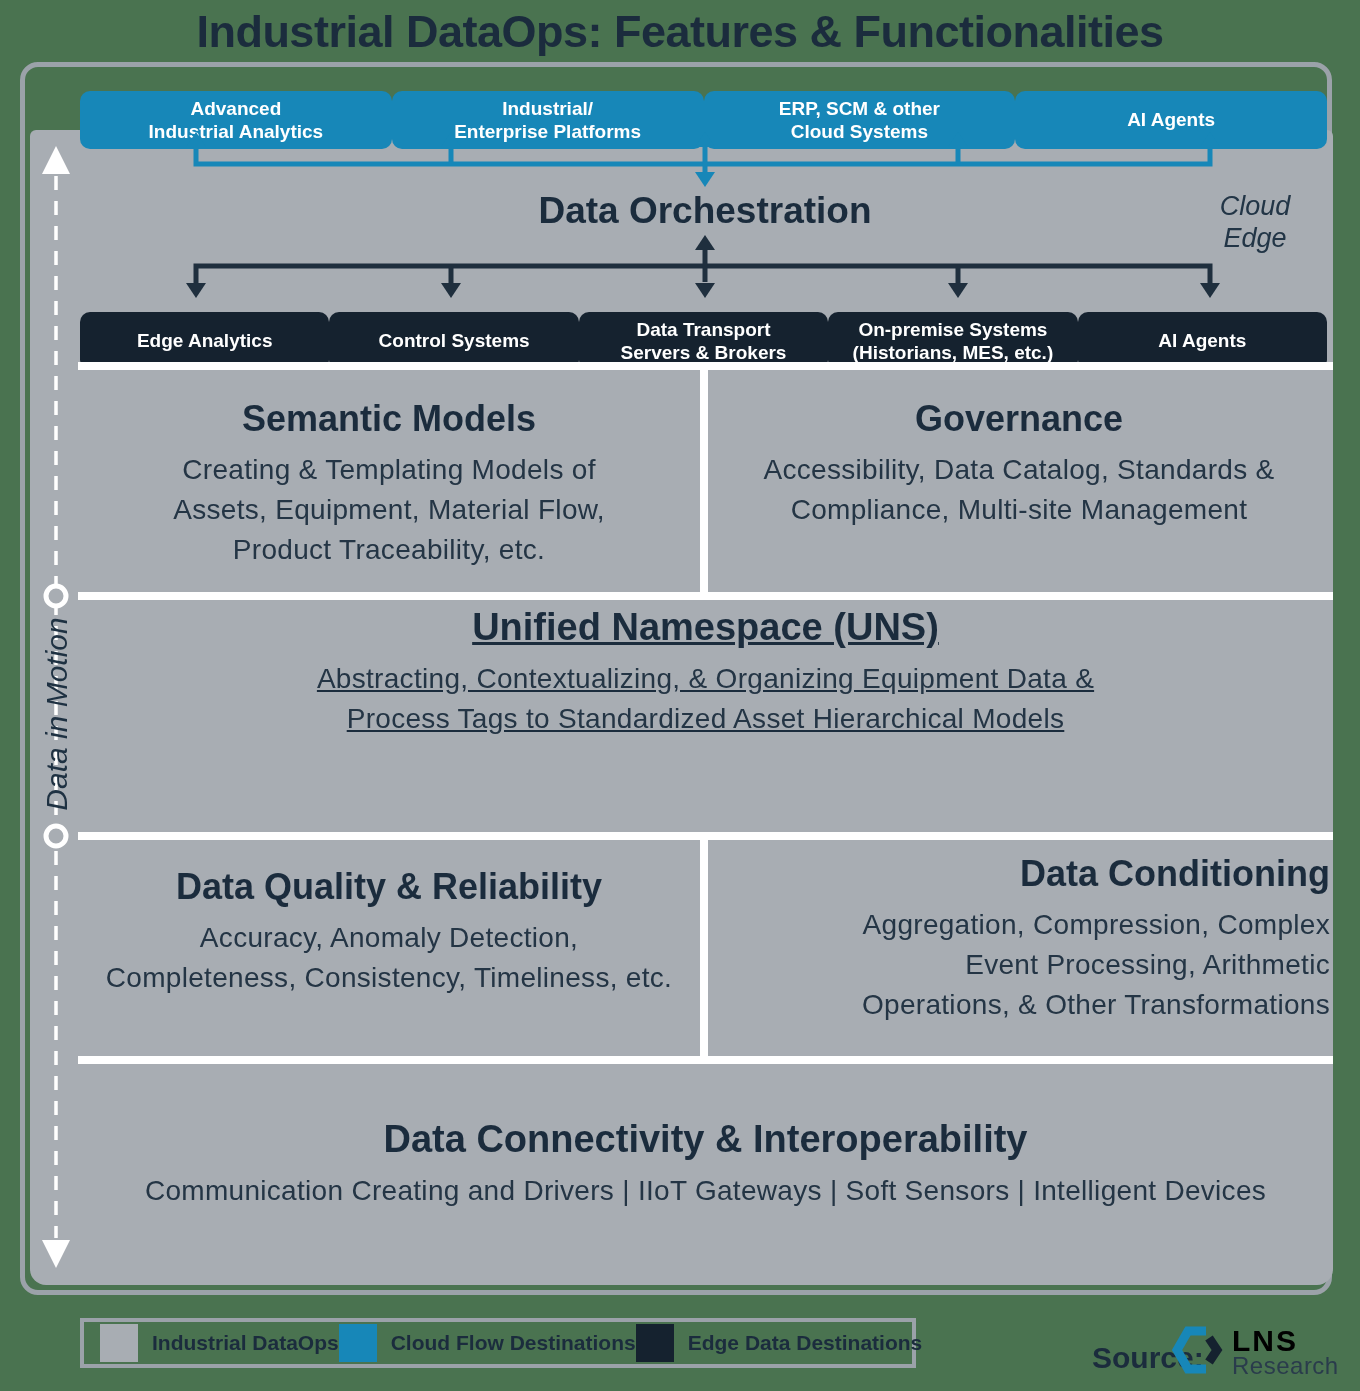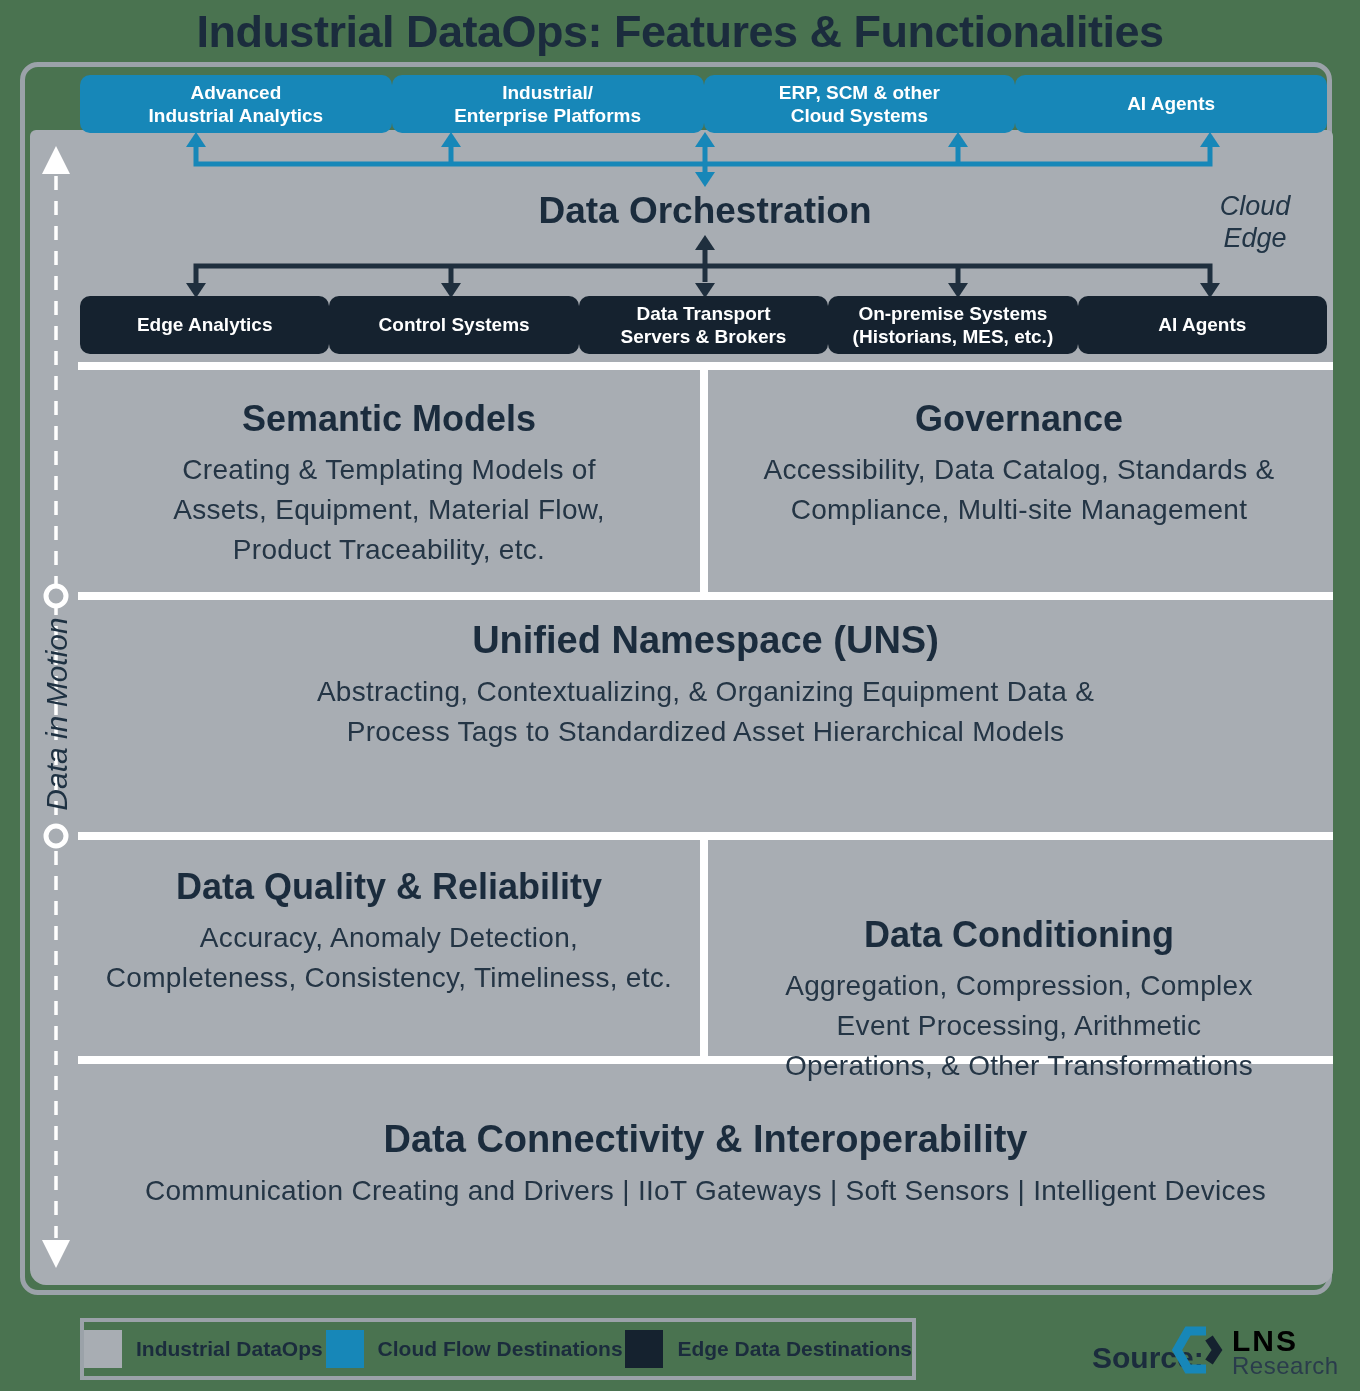--- a/index.html
+++ b/index.html
@@ -28,21 +28,21 @@
   }
   
   .panel{
     left:30px;top:130px;width:1303px;height:1155px;
     background:#A8ADB3;
     border-radius:6px 6px 16px 16px;
   }
   
   .dest-row{
     left:80px;width:1247px;
-    display:flex;
+    display:flex;margin-top:16px;
   }
   .cloud-row{top:75px;}
   .edge-row{top:296px;}
   .dest-box{
     flex:1;height:58px;
     display:flex;align-items:center;justify-content:center;
     text-align:center;
     font-size:19px;font-weight:bold;line-height:1.22;
     color:#FFFFFF;
     border-radius:10px;
@@ -78,25 +78,25 @@
   }
   
   .data-in-motion{
     left:57px;top:714px;
     transform:translate(-50%,-50%) rotate(-90deg);
     white-space:nowrap;
     font-style:italic;font-size:30px;color:#1E3142;
   }
   
   .legend{
-    left:80px;top:1318px;width:836px;height:62px;
+    left:80px;top:1318px;width:836px;height:50px;
     border:4px solid #9BA2A9;
     box-sizing:border-box;
     display:flex;align-items:center;justify-content:space-between;
-    padding:0 0;
+    padding:0 16px;
   }
   .legend-item{display:flex;align-items:center;gap:14px;}
   .legend-swatch{width:38px;height:38px;}
   .legend-label{font-size:21px;font-weight:bold;color:#1B2C3D;white-space:nowrap;}
   
   .source-label{
     left:1092px;top:1341px;
     font-size:30px;font-weight:bold;color:#1B2C3D;
   }
   .logo-hex{left:1172px;top:1326px;}
@@ -187,31 +187,31 @@
   <h2>Semantic Models</h2>
   <p>Creating &amp; Templating Models of
 Assets, Equipment, Material Flow,
 Product Traceability, etc.</p>
 </div>
 <div class="abs section" style="left:708px;top:398px;width:622px;">
   <h2>Governance</h2>
   <p>Accessibility, Data Catalog, Standards &amp;
 Compliance, Multi-site Management</p>
 </div>
-<div class="abs section big" style="left:78px;top:619px;width:1255px;">
+<div class="abs section big" style="left:78px;top:606px;width:1255px;text-decoration:underline;">
   <h2>Unified Namespace (UNS)</h2>
   <p>Abstracting, Contextualizing, &amp; Organizing Equipment Data &amp;
 Process Tags to Standardized Asset Hierarchical Models</p>
 </div>
 <div class="abs section" style="left:78px;top:866px;width:622px;">
   <h2>Data Quality &amp; Reliability</h2>
   <p>Accuracy, Anomaly Detection,
 Completeness, Consistency, Timeliness, etc.</p>
 </div>
-<div class="abs section" style="left:708px;top:914px;width:622px;">
+<div class="abs section" style="left:708px;top:853px;width:622px;text-align:right;">
   <h2>Data Conditioning</h2>
   <p>Aggregation, Compression, Complex
 Event Processing, Arithmetic
 Operations, &amp; Other Transformations</p>
 </div>
 <div class="abs section big" style="left:78px;top:1118px;width:1255px;">
   <h2>Data Connectivity &amp; Interoperability</h2>
   <p>Communication Creating and Drivers | IIoT Gateways | Soft Sensors | Intelligent Devices</p>
 </div>
 

